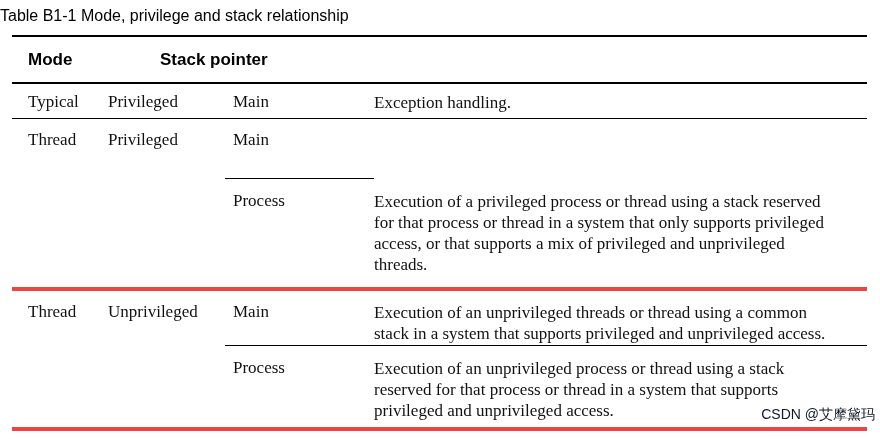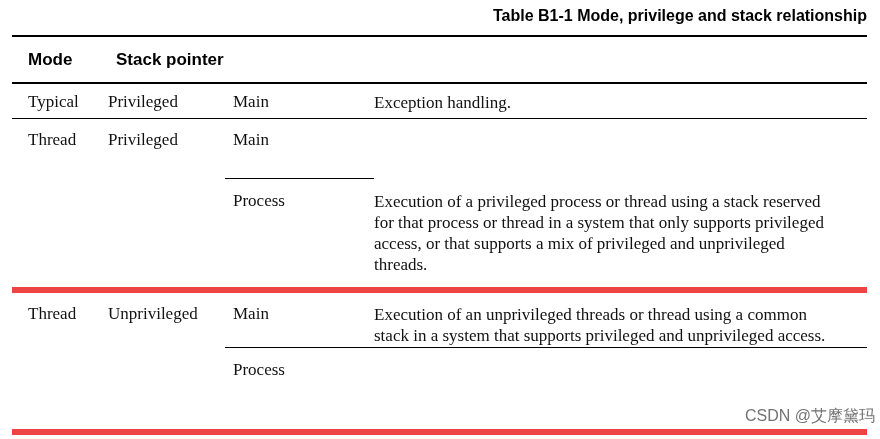--- a/index.html
+++ b/index.html
@@ -7,23 +7,23 @@
   body {
     width: 880px;
     height: 439px;
     position: relative;
     overflow: hidden;
     font-family: "Liberation Serif", serif;
     color: #111111;
   }
   .title {
     padding: 5px 13px 0 0;
-    text-align: right;
+    text-align: left;
     font-family: "Liberation Sans", sans-serif;
-    font-weight: bold;
+    font-weight: normal;
     font-size: 16px;
     line-height: 22px;
     color: #000000;
   }
   .tbl {
     margin-left: 12px;
     width: 855px;
     border-top: 2px solid #000000;
     margin-top: 8px;
   }
@@ -32,52 +32,53 @@
     grid-template-columns: 96px 117px 149px 1fr;
   }
   .header-row {
     min-height: 47px;
     padding-top: 13px;
     border-bottom: 2px solid #000000;
     font-family: "Liberation Sans", sans-serif;
     font-weight: bold;
     font-size: 17px;
     color: #000000;
+    gap: 44px;
   }
   .simple-row {
     min-height: 35px;
     padding-top: 8px;
     border-bottom: 1px solid #000000;
     font-size: 17px;
   }
   .group {
     display: grid;
     grid-template-columns: 96px 117px 149px 1fr;
-    border-bottom: 6px solid #ef4444;
+    border-bottom: 4px solid #ef4444;
     font-size: 17px;
   }
   .cell-mode   { padding-left: 16px; }
   .cell-sp     { padding-left: 8px; }
   .cell-usage  { white-space: pre-line; line-height: 21px; padding-right: 2px; }
   .span-rows   { grid-row: 1 / span 2; padding-top: 11px; }
   .sub1 { grid-row: 1; padding-top: 11px; border-bottom: 1px solid #000000; }
   .sub2 { grid-row: 2; padding-top: 12px; }
   .g1 .sub1 { min-height: 60px; }
   .g1 .sub2 { min-height: 108px; }
   .g2 .sub1 { min-height: 55px; }
   .g2 .sub2 { min-height: 81px; }
   .col3 { grid-column: 3; }
   .col4 { grid-column: 4; }
   .watermark {
     position: absolute;
     right: 5px;
     top: 406px;
     font-family: "Liberation Sans", sans-serif;
-    font-size: 16px;
-    color: #737373;
+    font-size: 14px;
+    color: #0f172a;
     text-shadow: 1px 1px 0 #ffffff;
     background: transparent;
   }
 </style>
 </head>
 <body>
 
 <div class="title">Table B1-1 Mode, privilege and stack relationship</div>
 
 <div class="tbl">
@@ -105,17 +106,20 @@
 threads.</div>
   </div>
 
   <div class="group g2">
     <div class="cell-mode span-rows">Thread</div>
     <div class="span-rows">Unprivileged</div>
     <div class="cell-sp sub1 col3">Main</div>
     <div class="cell-usage sub1 col4">Execution of an unprivileged threads or thread using a common
 stack in a system that supports privileged and unprivileged access.</div>
     <div class="cell-sp sub2 col3">Process</div>
+    <div class="cell-usage sub2 col4">Execution of an unprivileged process or thread using a stack
+reserved for that process or thread in a system that supports
+privileged and unprivileged access.</div>
   </div>
 
 </div>
 
 <div class="watermark">CSDN @艾摩黛玛</div>
 
 </body></html>

